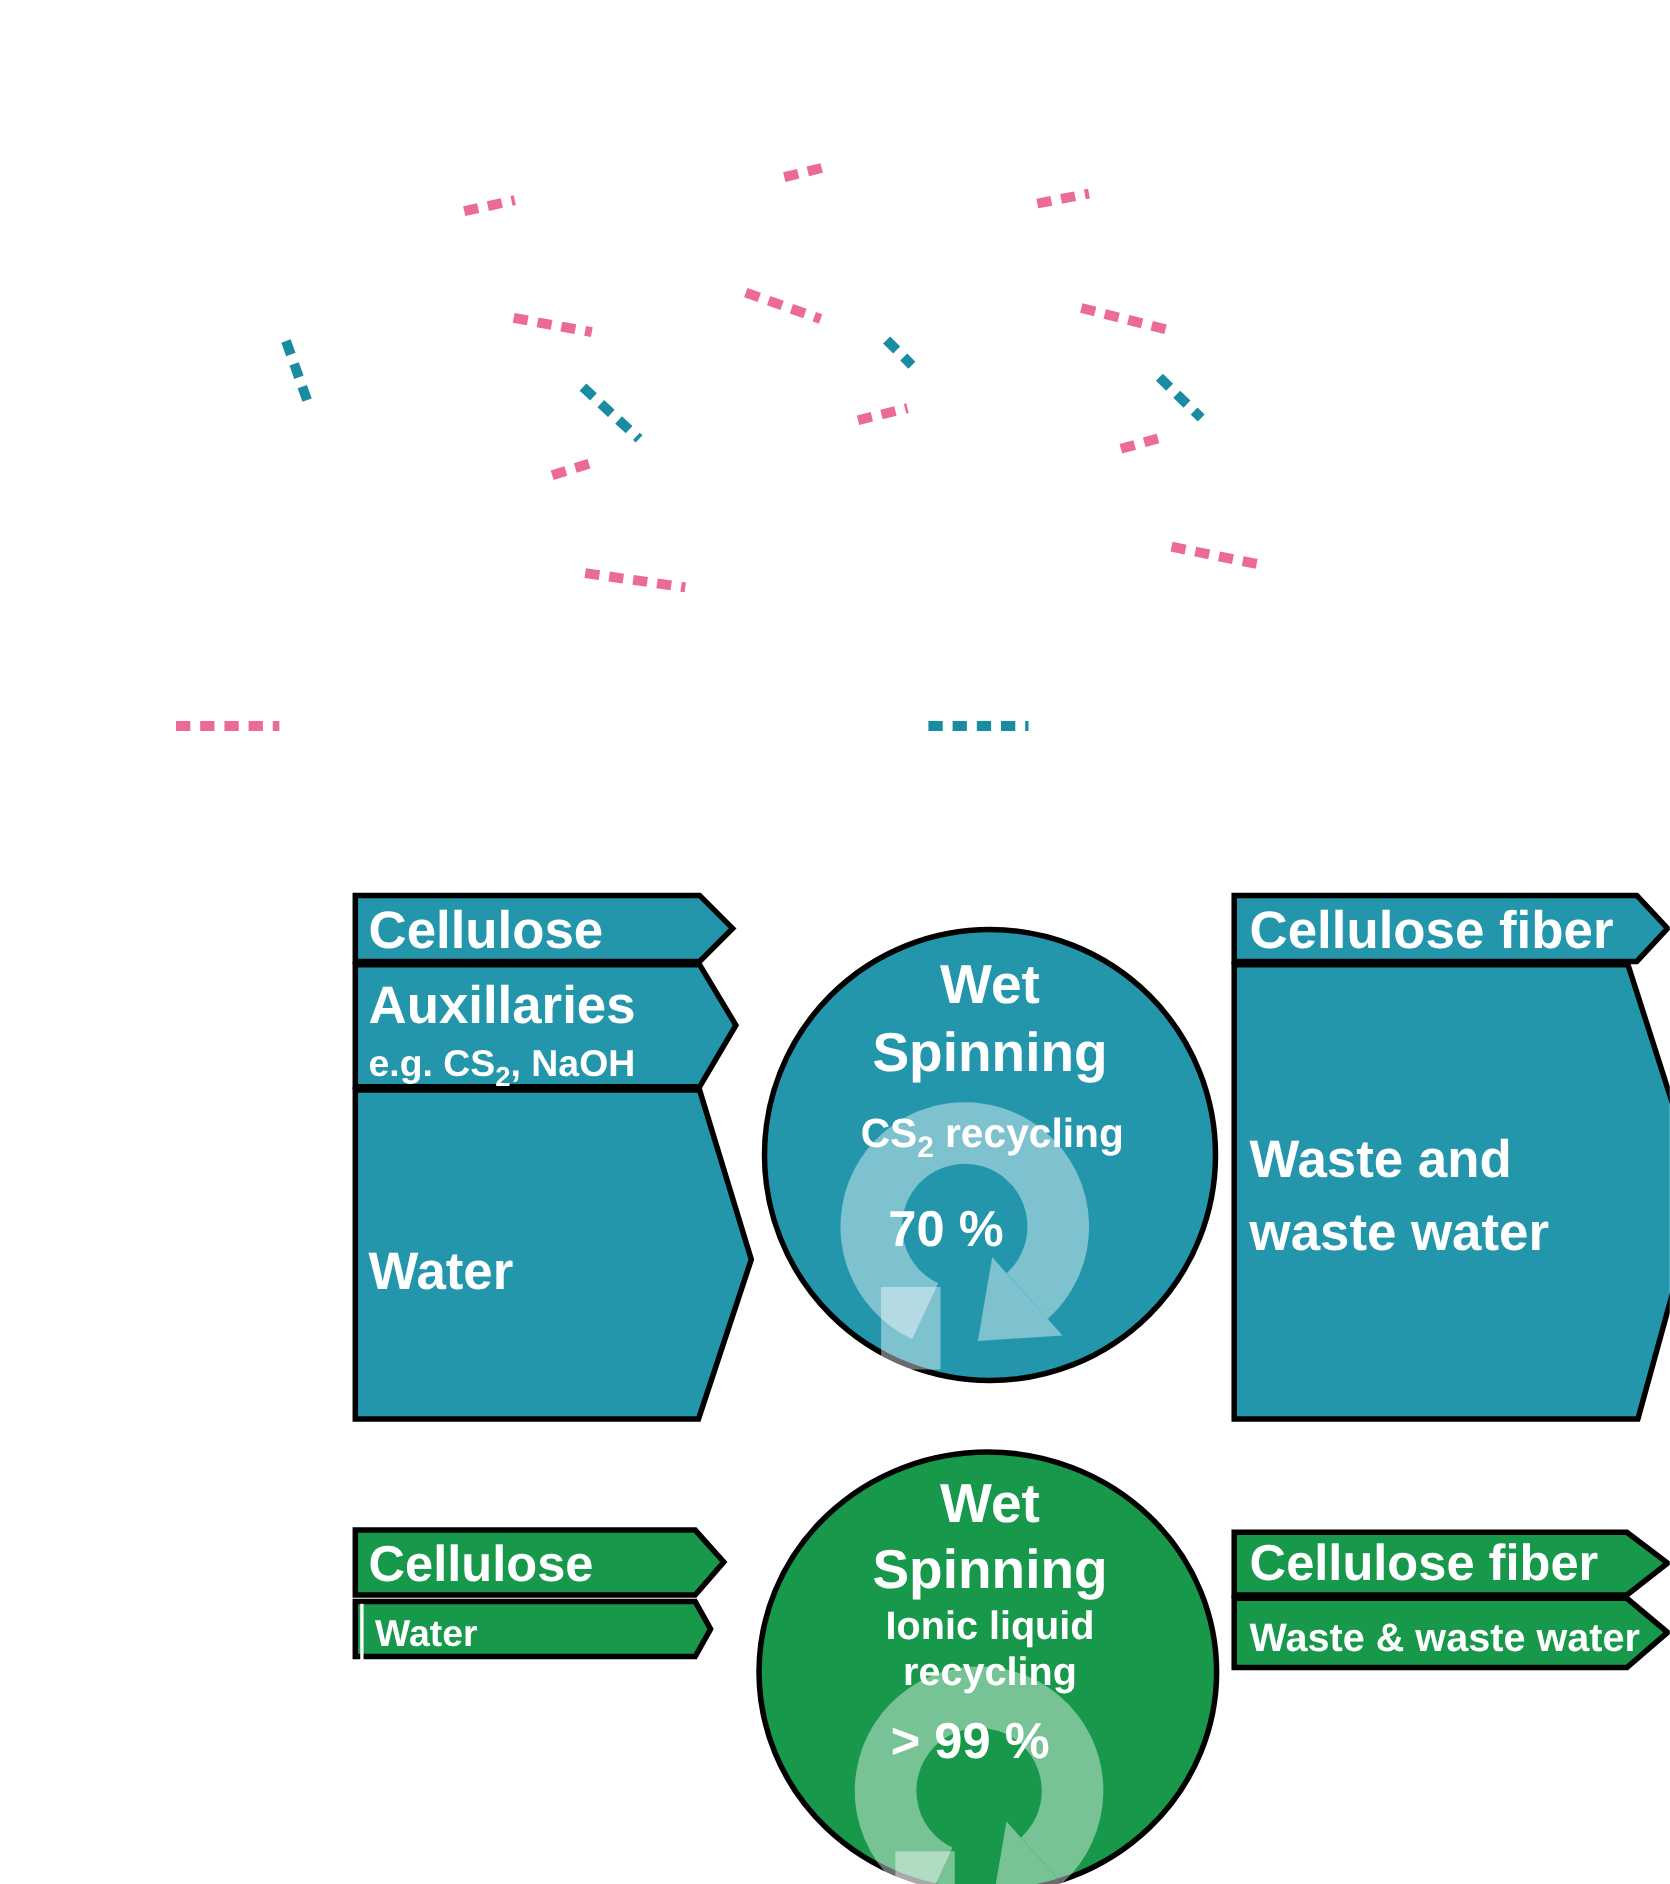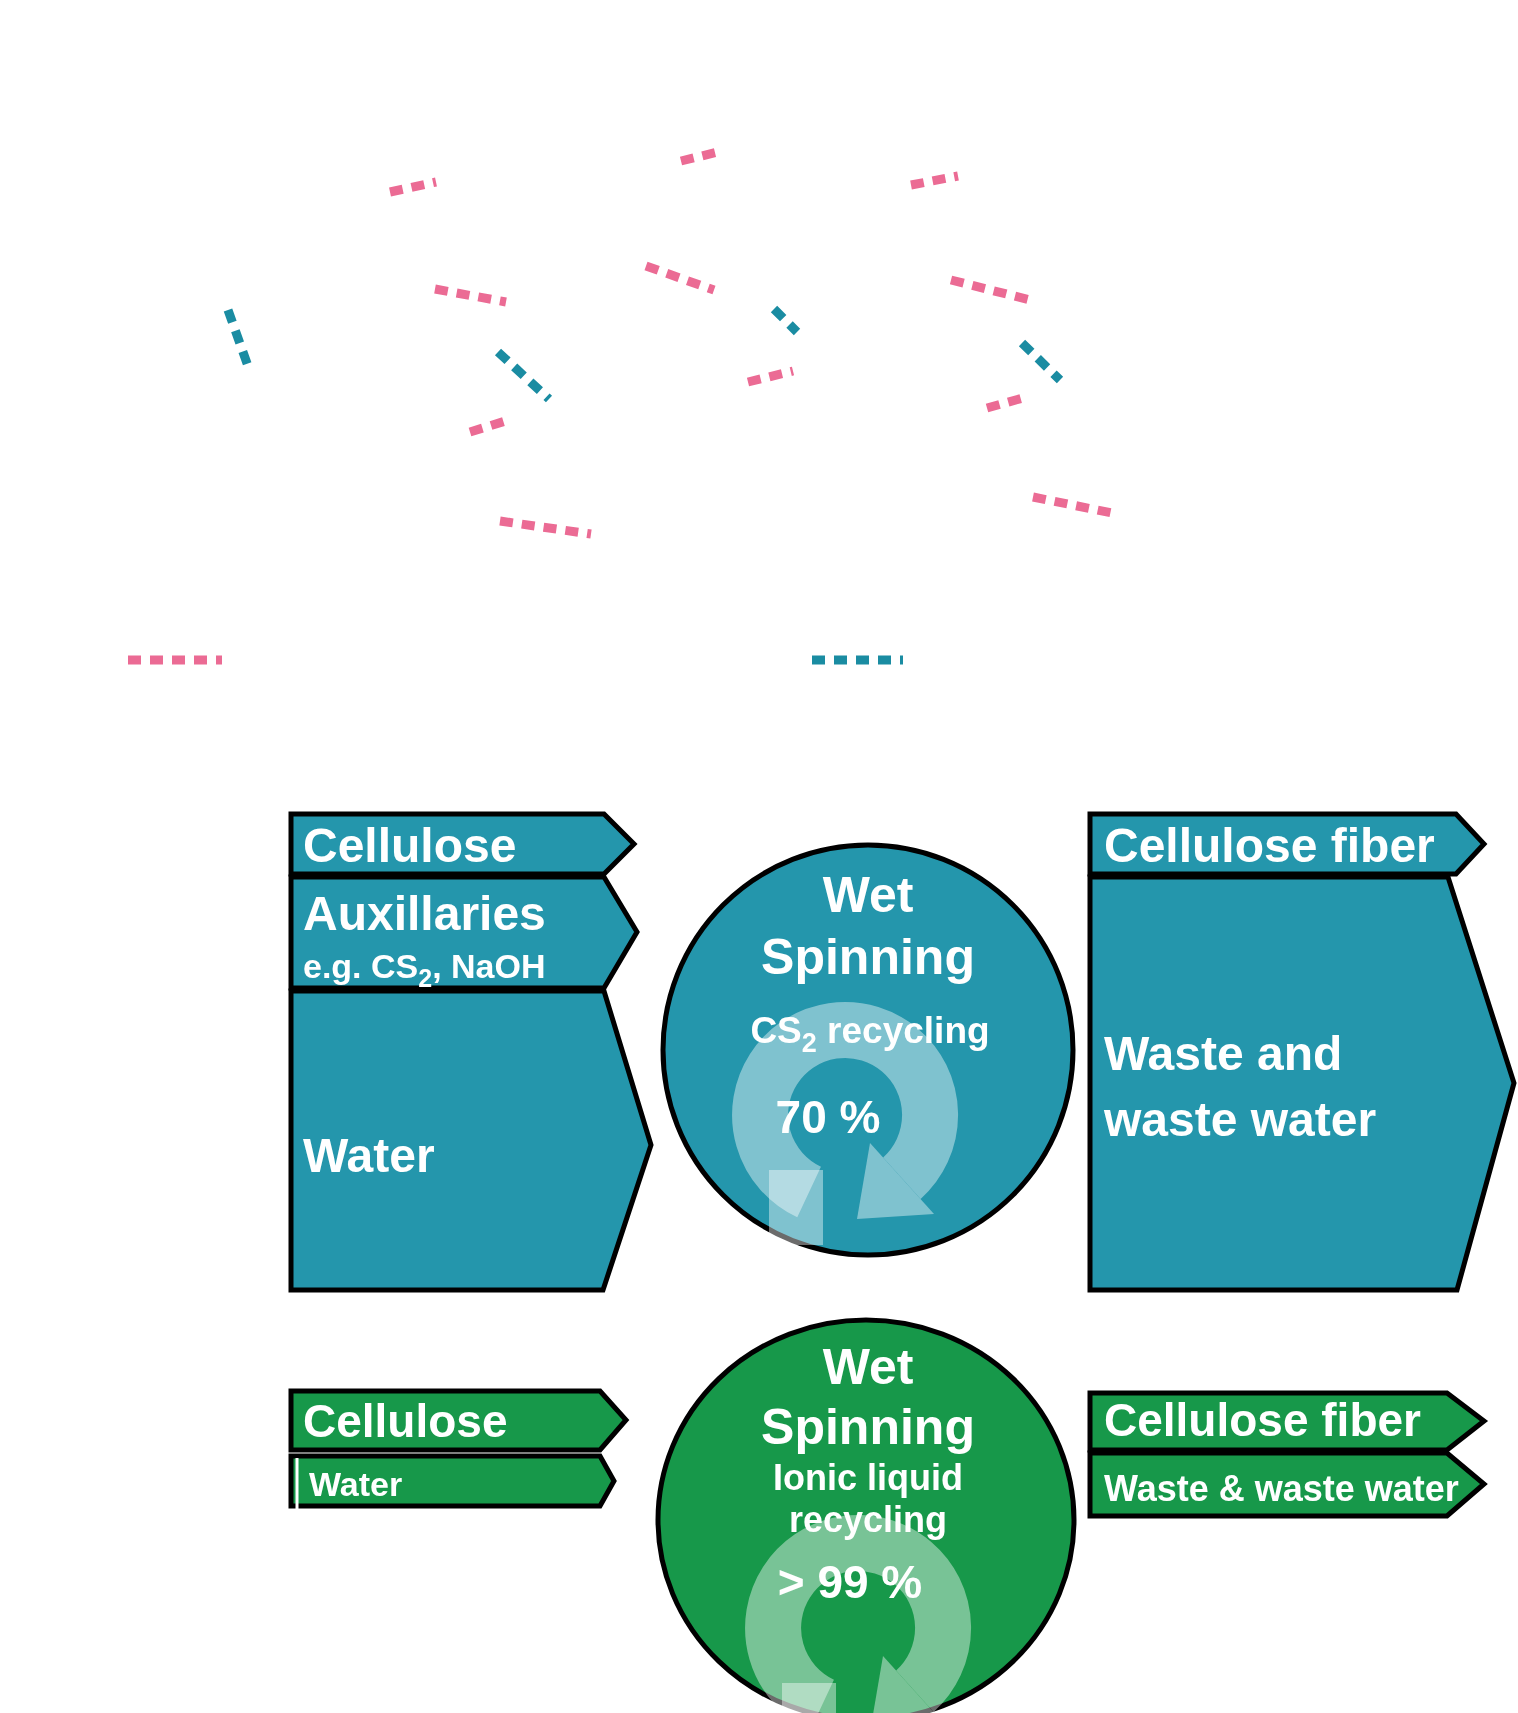--- a/index.html
+++ b/index.html
@@ -1,16 +1,16 @@
 <!DOCTYPE html>
 <html><head>
 <meta charset="utf-8">
 <style>
   html,body{margin:0;padding:0;background:#ffffff;}
-  .stage{width:1410px;height:1713px;position:relative;}
+  .stage{width:1410px;height:1713px;position:relative;padding-left:32px;}
   svg{display:block;}
   text{font-family:"Liberation Sans","DejaVu Sans",sans-serif;font-weight:700;}
   .t-lg{font-size:48px;}
   .t-md{font-size:46px;}
   .t-sm{font-size:34px;}
   .t-circ{font-size:50px;}
   .t-rec{font-size:37px;}
   .t-rate{font-size:46px;}
   .t-sm2{font-size:36px;}
   .shape{stroke:#000000;stroke-width:5;}

